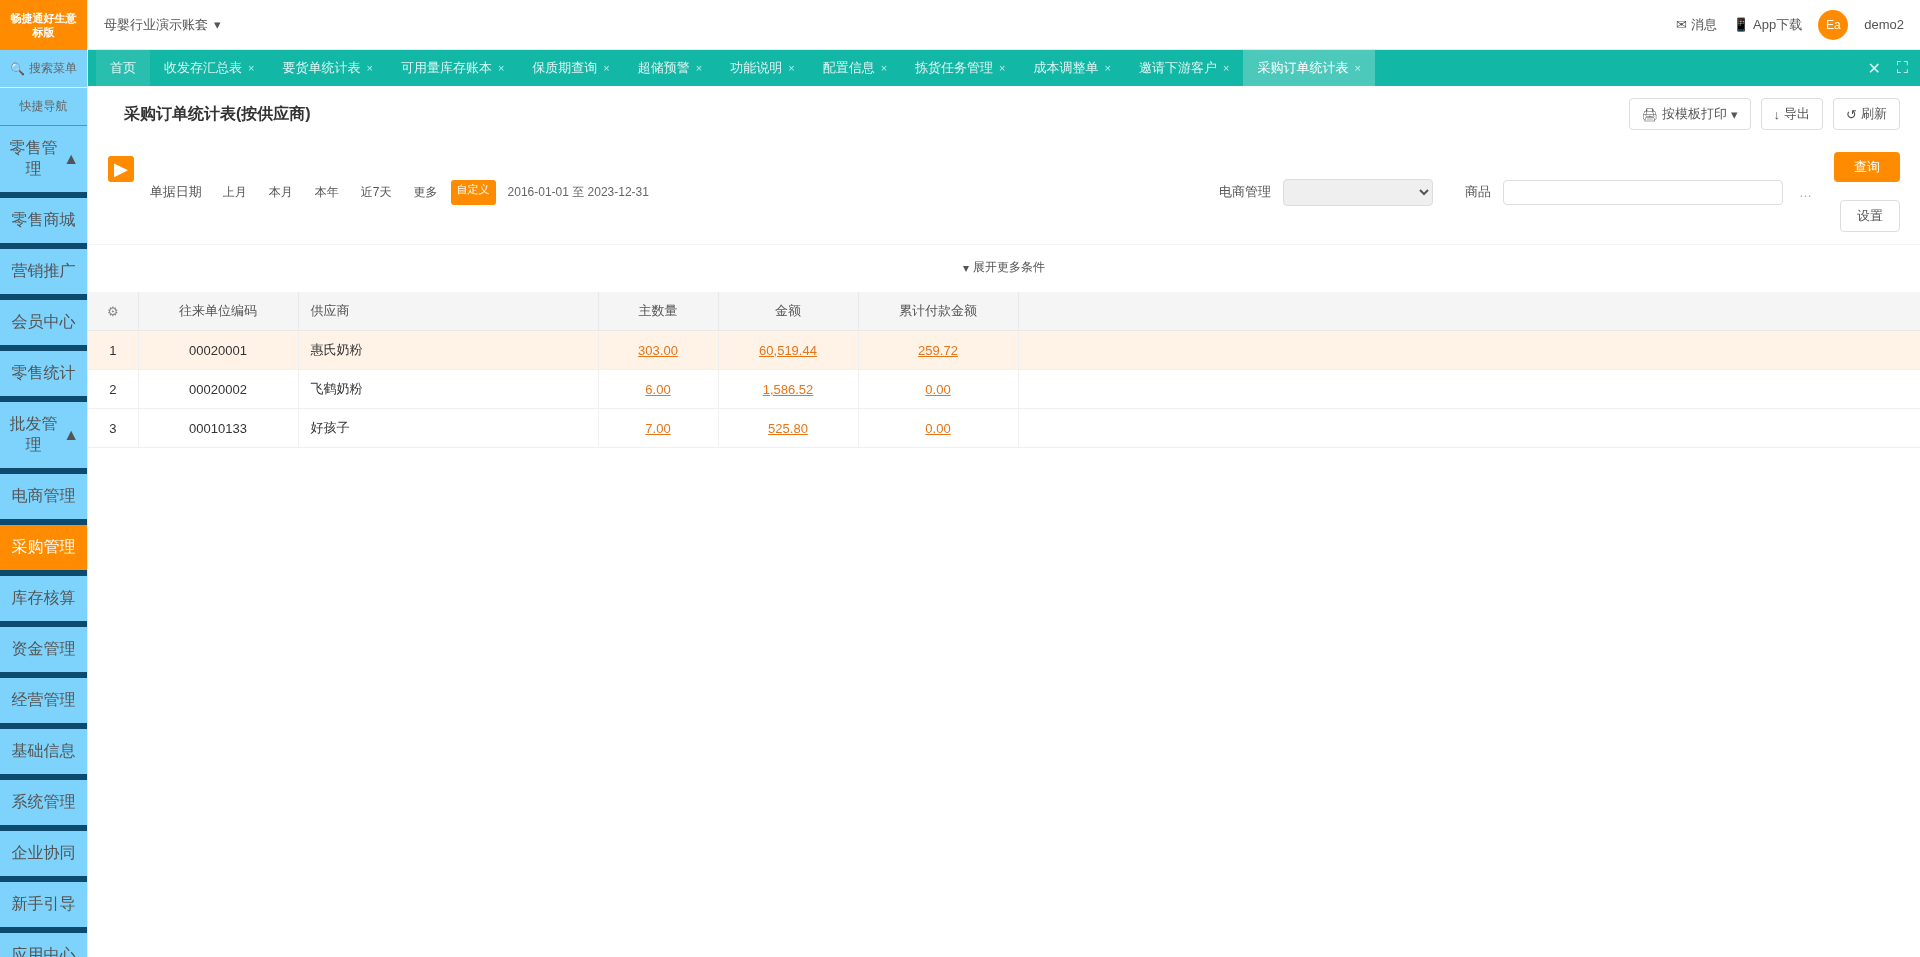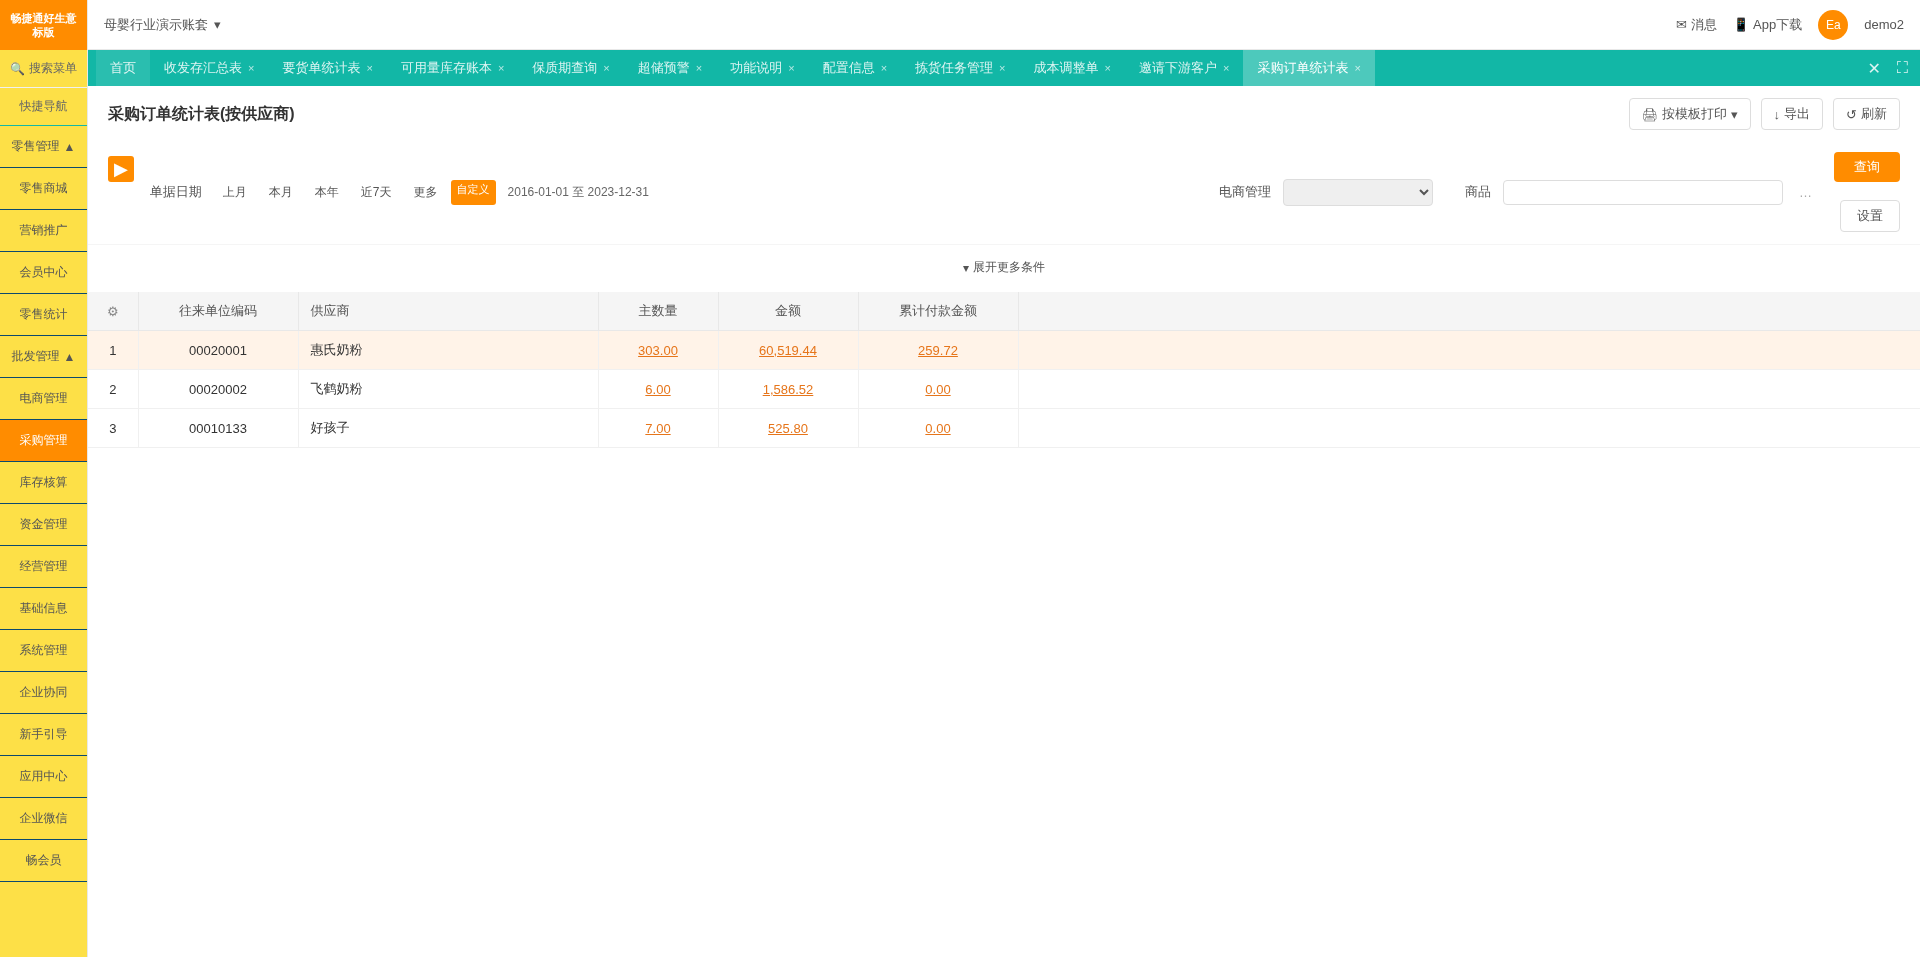--- a/index.html
+++ b/index.html
@@ -1,26 +1,26 @@
 <!DOCTYPE html>
 <html><head>
   <meta charset="utf-8">
   <style>
     * { margin: 0; padding: 0; box-sizing: border-box; }
     body { font-family: 'Microsoft YaHei', Arial, sans-serif; font-size: 13px; background: #f5f5f5; color: #333; width: 1920px; height: 957px; overflow: hidden; display: flex; }
 
     
-    .sidebar { width: 88px; background: #fde047; border-right: 1px solid #e8e8e8; display: flex; flex-direction: column; flex-shrink: 0; height: 957px; }
+    .sidebar { width: 88px; background: #7dd3fc; border-right: 1px solid #e8e8e8; display: flex; flex-direction: column; flex-shrink: 0; height: 957px; }
     .sidebar-logo { height: 50px; background: #ff8c00; display: flex; align-items: center; justify-content: center; color: white; font-size: 12px; font-weight: bold; flex-shrink: 0; }
     .sidebar-logo-text { font-size: 11px; color: white; text-align: center; line-height: 1.3; }
     .sidebar-search { padding: 10px 8px; border-bottom: 1px solid #f0f0f0; }
     .sidebar-search-btn { width: 100%; background: none; border: none; color: #666; font-size: 12px; cursor: pointer; display: flex; align-items: center; gap: 4px; justify-content: center; }
     .sidebar-nav-btn { padding: 10px 16px; border-bottom: 1px solid #14b8a6; }
     .sidebar-nav-btn-inner { width: 100%; background: none; border: none; color: #666; font-size: 12px; cursor: pointer; text-align: center; }
-    .sidebar-item { padding: 12px 8px; text-align: center; cursor: pointer; color: #555; font-size: 12px; border-bottom: 1px solid #0c4a6e; }
+    .sidebar-item { padding: 12px 8px; text-align: center; cursor: pointer; color: #555; font-size: 16px; border-bottom: 6px solid #0c4a6e; }
     .sidebar-item.active { background: #ff8c00; color: white; }
     .sidebar-item-row { display: flex; align-items: center; justify-content: center; gap: 4px; }
 
     
     .main { flex: 1; display: flex; flex-direction: column; height: 957px; overflow: hidden; }
 
     
     .topbar { height: 50px; background: #fff; border-bottom: 1px solid #e8e8e8; display: flex; align-items: center; padding: 0 16px; gap: 12px; flex-shrink: 0; }
     .topbar-selector { display: flex; align-items: center; gap: 6px; color: #555; font-size: 13px; cursor: pointer; }
     .topbar-right { margin-left: auto; display: flex; align-items: center; gap: 16px; }
@@ -32,21 +32,21 @@
     .nav-tab { height: 36px; padding: 0 14px; display: flex; align-items: center; gap: 6px; cursor: pointer; color: rgba(255,255,255,0.85); font-size: 13px; white-space: nowrap; }
     .nav-tab.active { background: rgba(255,255,255,0.25); color: white; font-weight: 500; }
     .nav-tab.home { background: rgba(255,255,255,0.1); }
     .nav-tab-close { color: rgba(255,255,255,0.7); font-size: 11px; cursor: pointer; }
     .nav-tabs-right { margin-left: auto; display: flex; align-items: center; gap: 8px; }
     .nav-tabs-right-btn { color: rgba(255,255,255,0.85); cursor: pointer; font-size: 16px; padding: 4px; }
 
     
     .page-content { flex: 1; padding: 0; background: #f0f2f5; overflow: hidden; display: flex; flex-direction: column; }
     .page-title-row { display: flex; align-items: center; justify-content: space-between; margin-bottom: 12px; }
-    .page-title { font-size: 16px; font-weight: 600; color: #333; }
+    .page-title { font-size: 16px; font-weight: 600; color: #333; margin-left: 16px; }
     .page-actions { display: flex; align-items: center; gap: 10px; }
     .btn-template-print { display: flex; align-items: center; gap: 4px; padding: 6px 12px; border: 1px solid #ddd; border-radius: 4px; background: white; color: #555; cursor: pointer; font-size: 13px; }
     .btn-export { display: flex; align-items: center; gap: 4px; padding: 6px 12px; border: 1px solid #ddd; border-radius: 4px; background: white; color: #555; cursor: pointer; font-size: 13px; }
     .btn-refresh { display: flex; align-items: center; gap: 4px; padding: 6px 12px; border: 1px solid #ddd; border-radius: 4px; background: white; color: #555; cursor: pointer; font-size: 13px; }
     .filter-row { display: flex; align-items: center; gap: 12px; flex-wrap: wrap; }
     .filter-label { color: #555; white-space: nowrap; }
     .filter-date-btns { display: flex; gap: 4px; }
     .filter-date-btn { padding: 3px 8px; border: 1px solid transparent; border-radius: 3px; cursor: pointer; font-size: 12px; color: #555; background: none; }
     .date-custom-badge { background: #ff8c00; color: white; padding: 2px 6px; border-radius: 3px; font-size: 11px; }
     .date-range-text { color: #666; font-size: 12px; }

